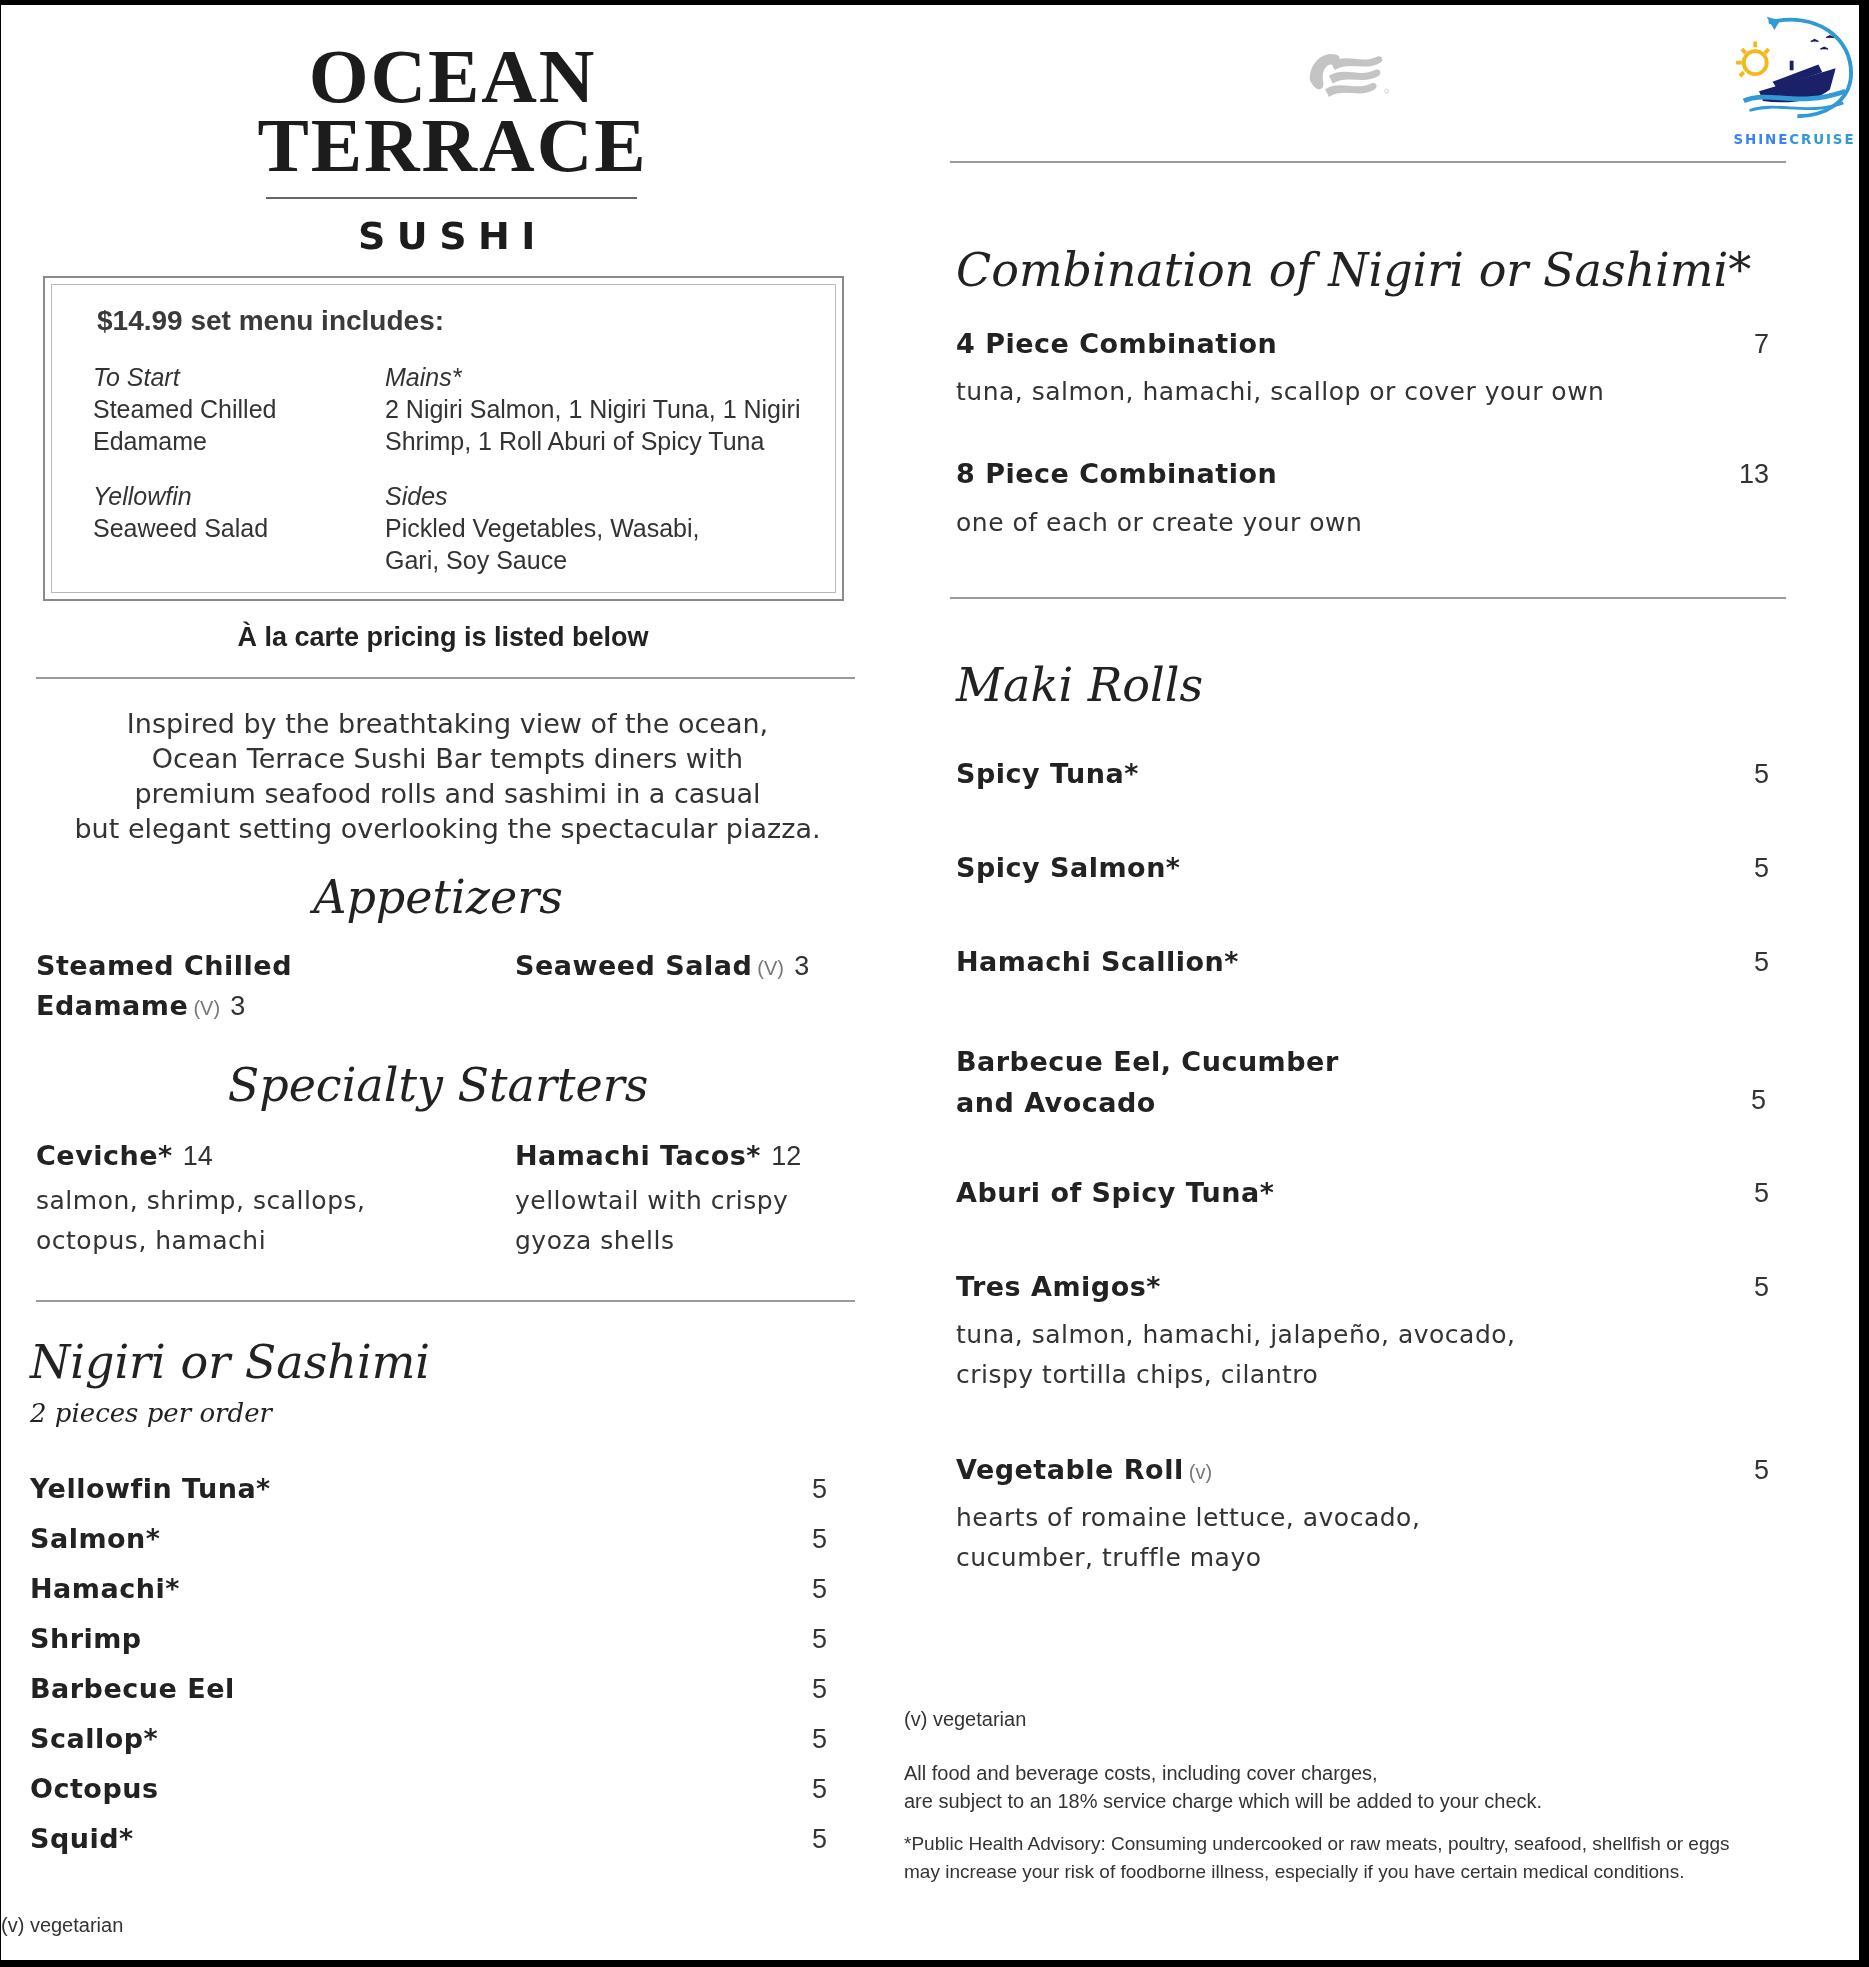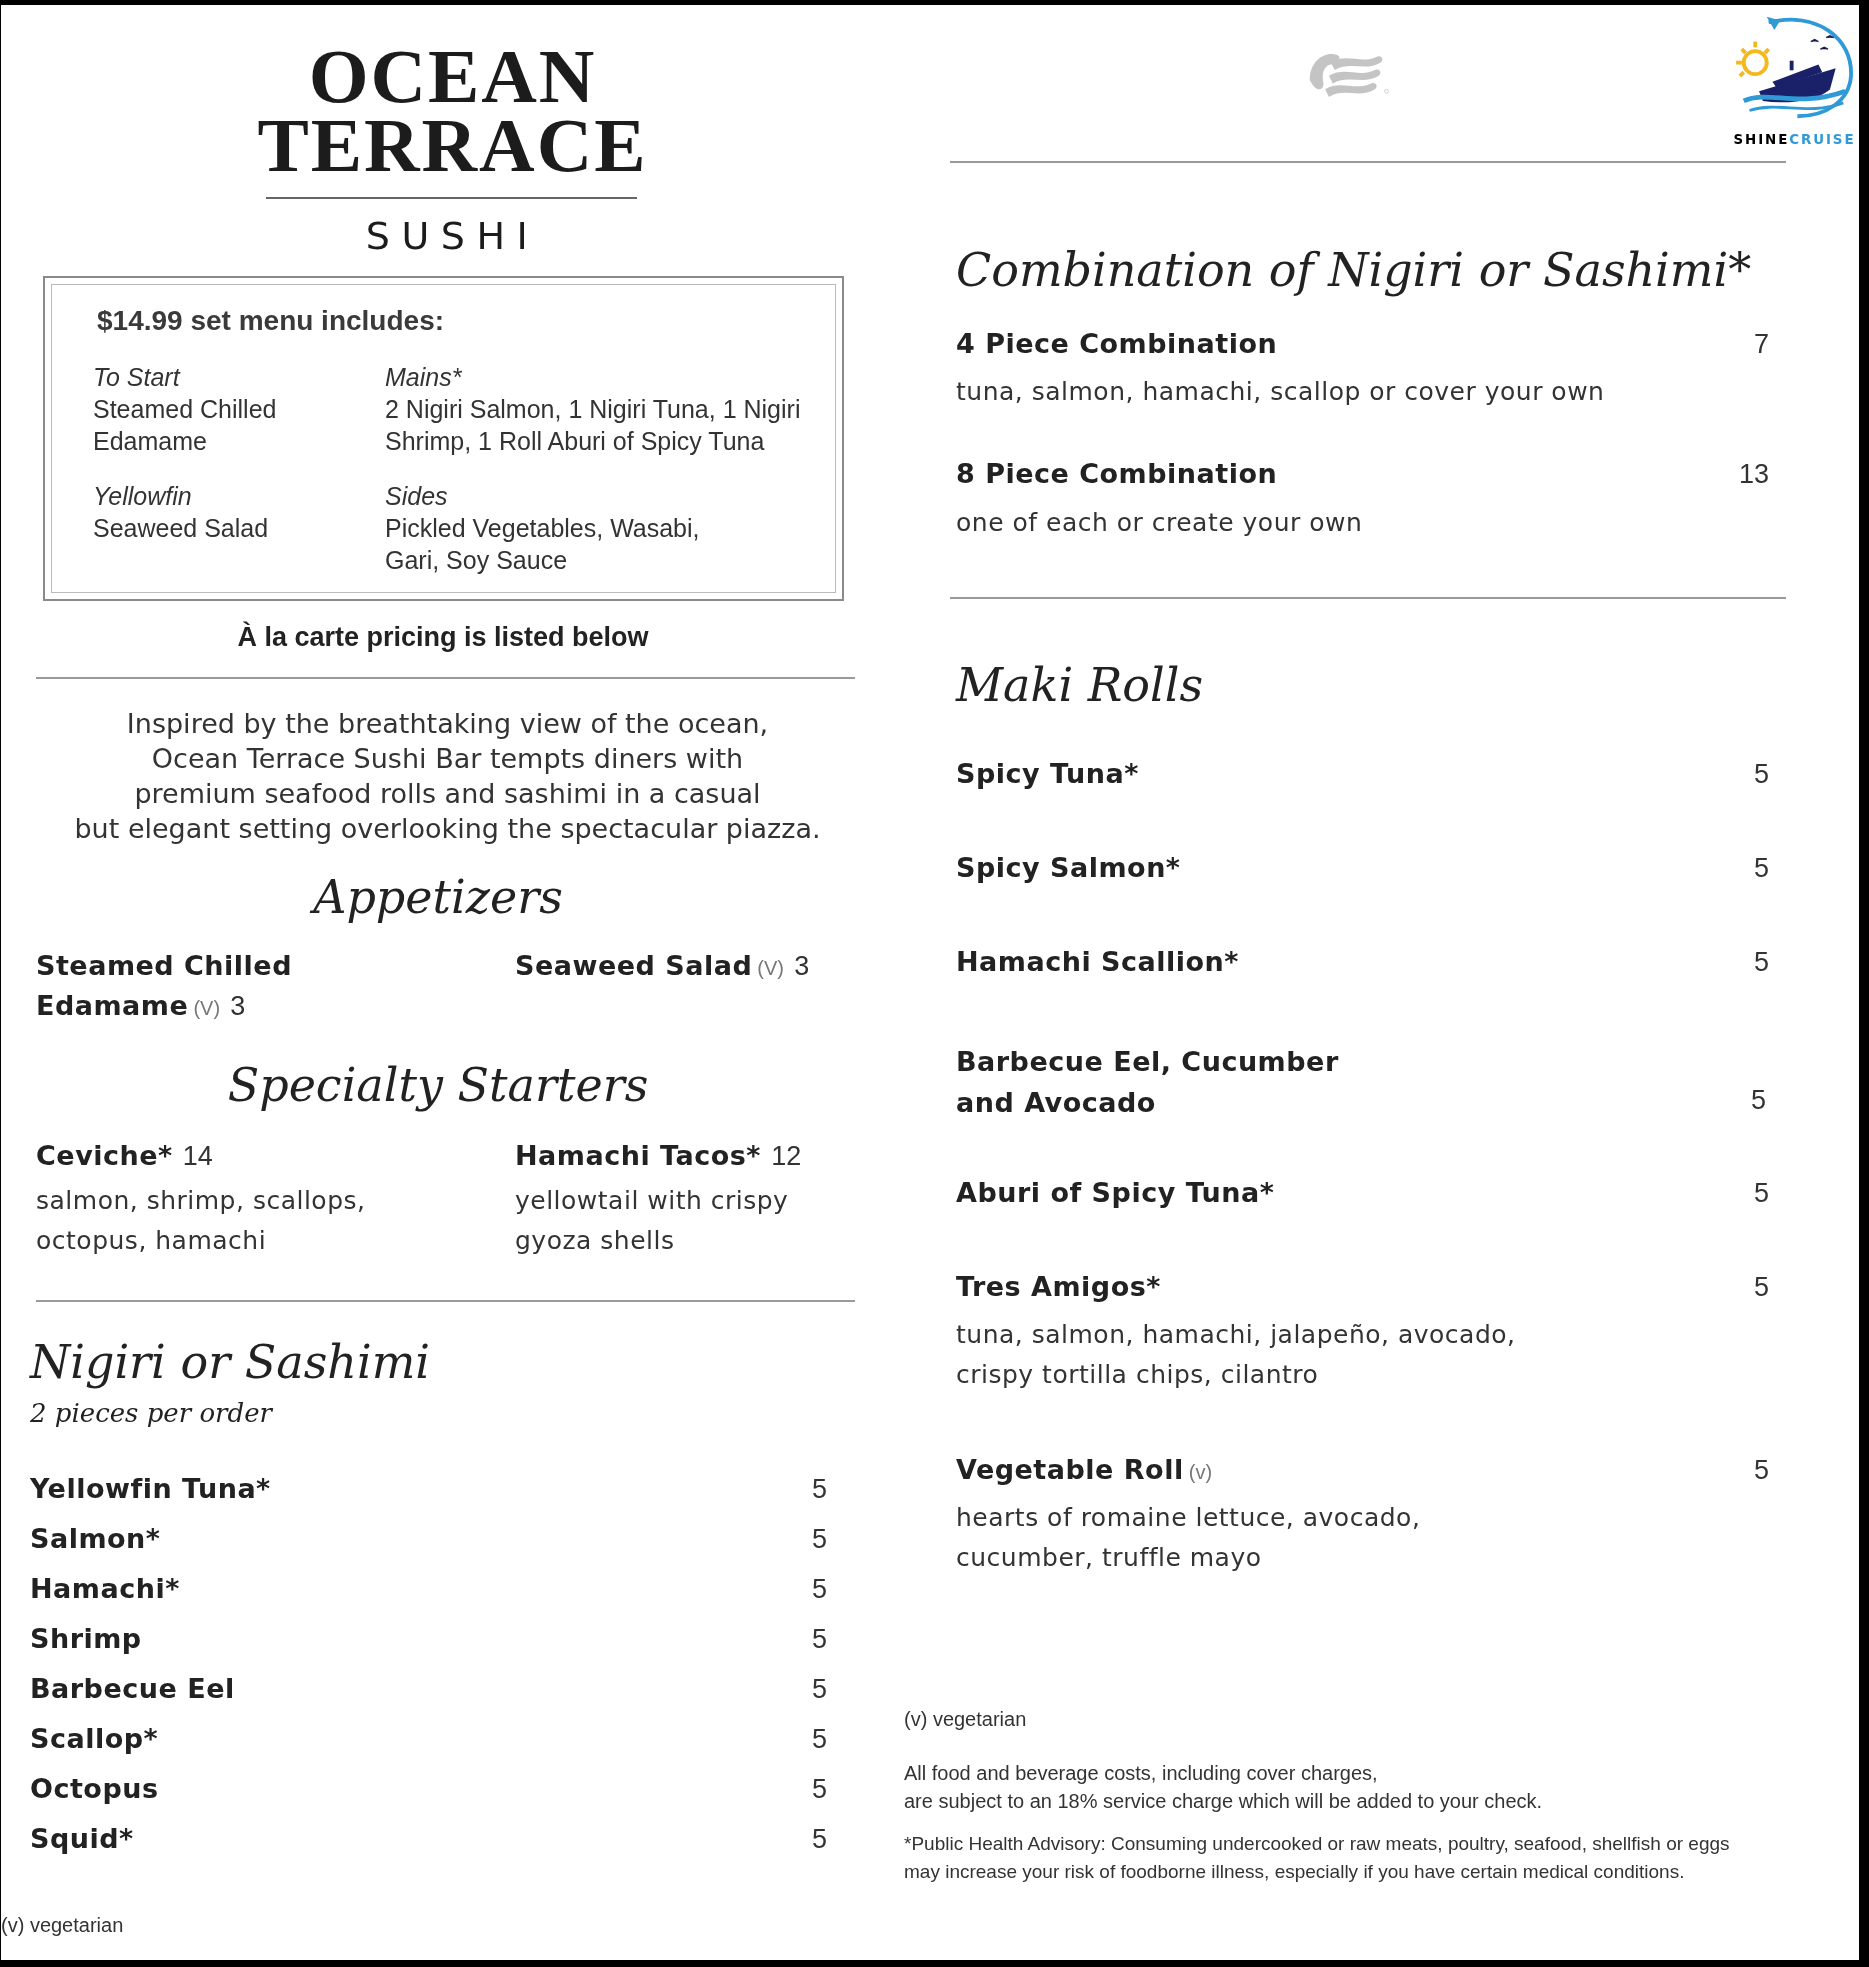--- a/index.html
+++ b/index.html
@@ -17,21 +17,21 @@
   .logo-ocean, .logo-terrace {
     position: absolute; left: 0; width: 903px; text-align: center;
     font-family: "Liberation Serif", serif; font-weight: bold; color: #1c1c1c;
     letter-spacing: 1.9px;
   }
   .logo-ocean { top: 27px; font-size: 77px; }
   .logo-terrace { top: 96px; font-size: 77px; }
   .logo-rule { position: absolute; left: 265px; top: 192px; width: 371px; height: 1.9px; background: #666; }
   .logo-sushi {
     position: absolute; left: 0; width: 903px; top: 209px; text-align: center;
-    font-family: "DejaVu Sans", sans-serif; font-weight: normal; font-size: 38px;
+    font-family: "DejaVu Sans", sans-serif; font-weight: bold; font-size: 38px;
     letter-spacing: 11.5px; color: #1c1c1c;
   }
 
   
   .setbox {
     position: absolute; left: 42px; top: 271px; width: 801px; height: 325px;
     border: 2.9px double #8a8a8a; outline: 1.9px solid #bbb; outline-offset: -9.6px;
   }
   .setbox-title { position: absolute; left: 52px; top: 27px; font-family: "Liberation Sans", sans-serif; font-weight: bold; font-size: 28px; color: #3a3a3a; }
   .setbox .col { position: absolute; font-family: "Liberation Sans", sans-serif; font-size: 25px; line-height: 32px; color: #333; }
@@ -85,21 +85,21 @@
       <rect x="62" y="54" width="4" height="10" fill="#1a2169"></rect>
       <path d="M14 96 C40 84 70 104 120 86" fill="none" stroke="#2f9ad6" stroke-width="5"></path>
       <path d="M20 106 C50 96 80 112 118 98" fill="none" stroke="#2f9ad6" stroke-width="3"></path>
       <g stroke="#1a2169" stroke-width="1.5">
           <path d="M84 34 l4 -2 l4 2"></path>
           <path d="M94 42 l4 -2 l4 2"></path>
           <path d="M100 30 l4 -2 l4 2"></path>
         </g>
     </svg>
     <div style="position:absolute; left:0; top:123px; width:129px; text-align:center; font-family:'DejaVu Sans',sans-serif; font-weight:bold; font-size:13.4px; letter-spacing:1.9px;">
-      <span style="color:#000000">SHINE</span><span style="color:#2f9ad6">CRUISE</span>
+      <span style="color:#3b82f6">SHINE</span><span style="color:#2f9ad6">CRUISE</span>
     </div>
   </div>
 
   <div class="setbox">
     <div class="setbox-title">$14.99 set menu includes:</div>
     <div class="col" style="left:48px; top:83px;">
       <div class="h">To Start</div>
       <div>Steamed Chilled</div>
       <div>Edamame</div>
     </div>

